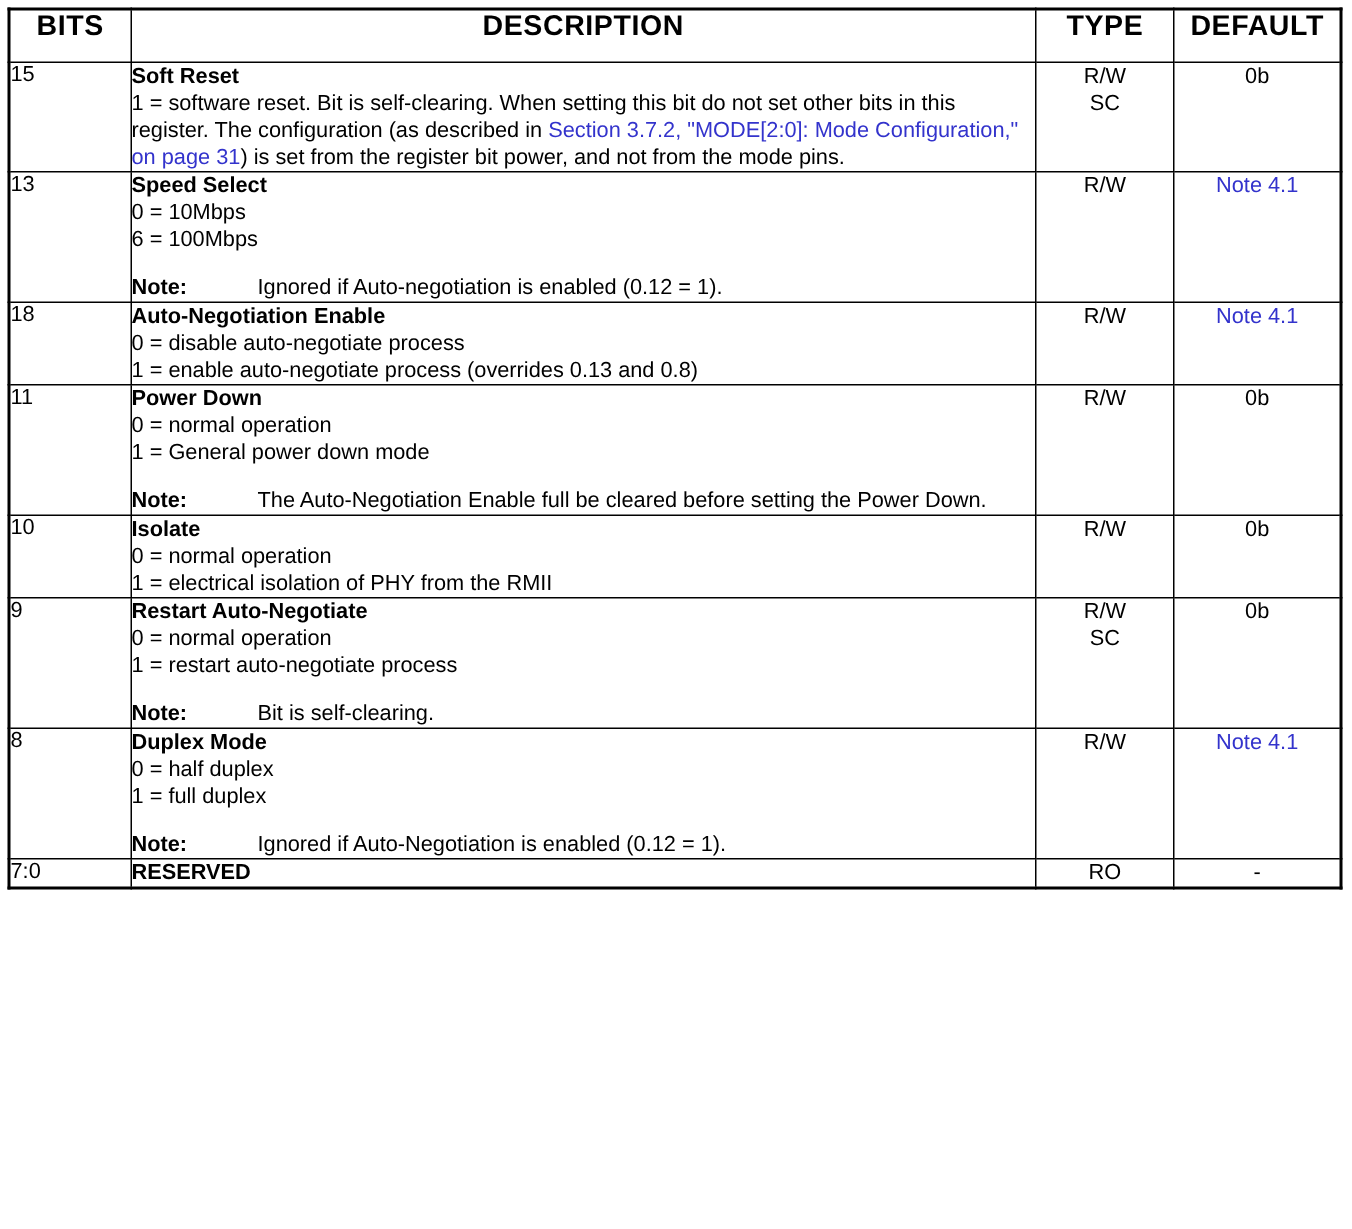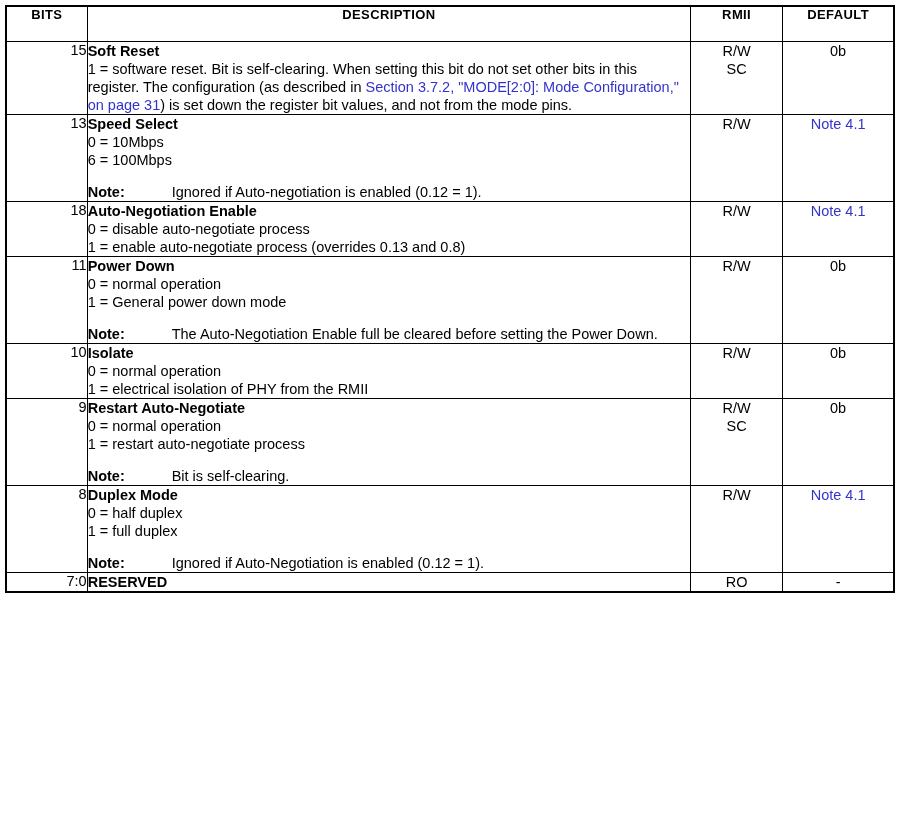--- a/index.html
+++ b/index.html
@@ -38,31 +38,31 @@
   }
 
   
   col.c-bits    { width: 81px; }
   col.c-desc    { width: 602px; }
   col.c-type    { width: 92px; }
   col.c-default { width: 111px; }
 
   
   thead th {
-    font-size: 13px;
+    font-size: 19px;
     font-weight: bold;
     text-align: center;
     vertical-align: middle;
     height: 34px;
     letter-spacing: 0.4px;
   }
 
   
   td.bits {
-    text-align: right;
+    text-align: left;
     font-size: 14.5px;
     padding-top: 9px;
   }
 
   td.desc {
     padding: 8px 6px 9px 6px;
     font-size: 14.5px;
     line-height: 18px;
     margin-top: 12px;
   }
@@ -115,30 +115,30 @@
     <colgroup>
       <col class="c-bits">
       <col class="c-desc">
       <col class="c-type">
       <col class="c-default">
     </colgroup>
     <thead>
       <tr>
         <th>BITS</th>
         <th>DESCRIPTION</th>
-        <th>RMII</th>
+        <th>TYPE</th>
         <th>DEFAULT</th>
       </tr>
     </thead>
     <tbody id="table-body">
         <tr>
           <td class="bits">15</td>
           <td class="desc">
             <span class="title">Soft Reset</span>
-            <span class="para"><span>1 = software reset. Bit is self-clearing. When setting this bit do not set other bits in this register. The configuration (as described in </span><span class="link" style="color: rgb(51, 51, 204);">Section 3.7.2, "MODE[2:0]: Mode Configuration," on page 31</span><span>) is set down the register bit values, and not from the mode pins.</span></span>
+            <span class="para"><span>1 = software reset. Bit is self-clearing. When setting this bit do not set other bits in this register. The configuration (as described in </span><span class="link" style="color: rgb(51, 51, 204);">Section 3.7.2, "MODE[2:0]: Mode Configuration," on page 31</span><span>) is set from the register bit power, and not from the mode pins.</span></span>
           </td>
           <td class="type">
             <span class="line">R/W</span>
             <span class="line">SC</span>
           </td>
           <td class="default"><span>0b</span></td>
         </tr>
         <tr>
           <td class="bits">13</td>
           <td class="desc">

